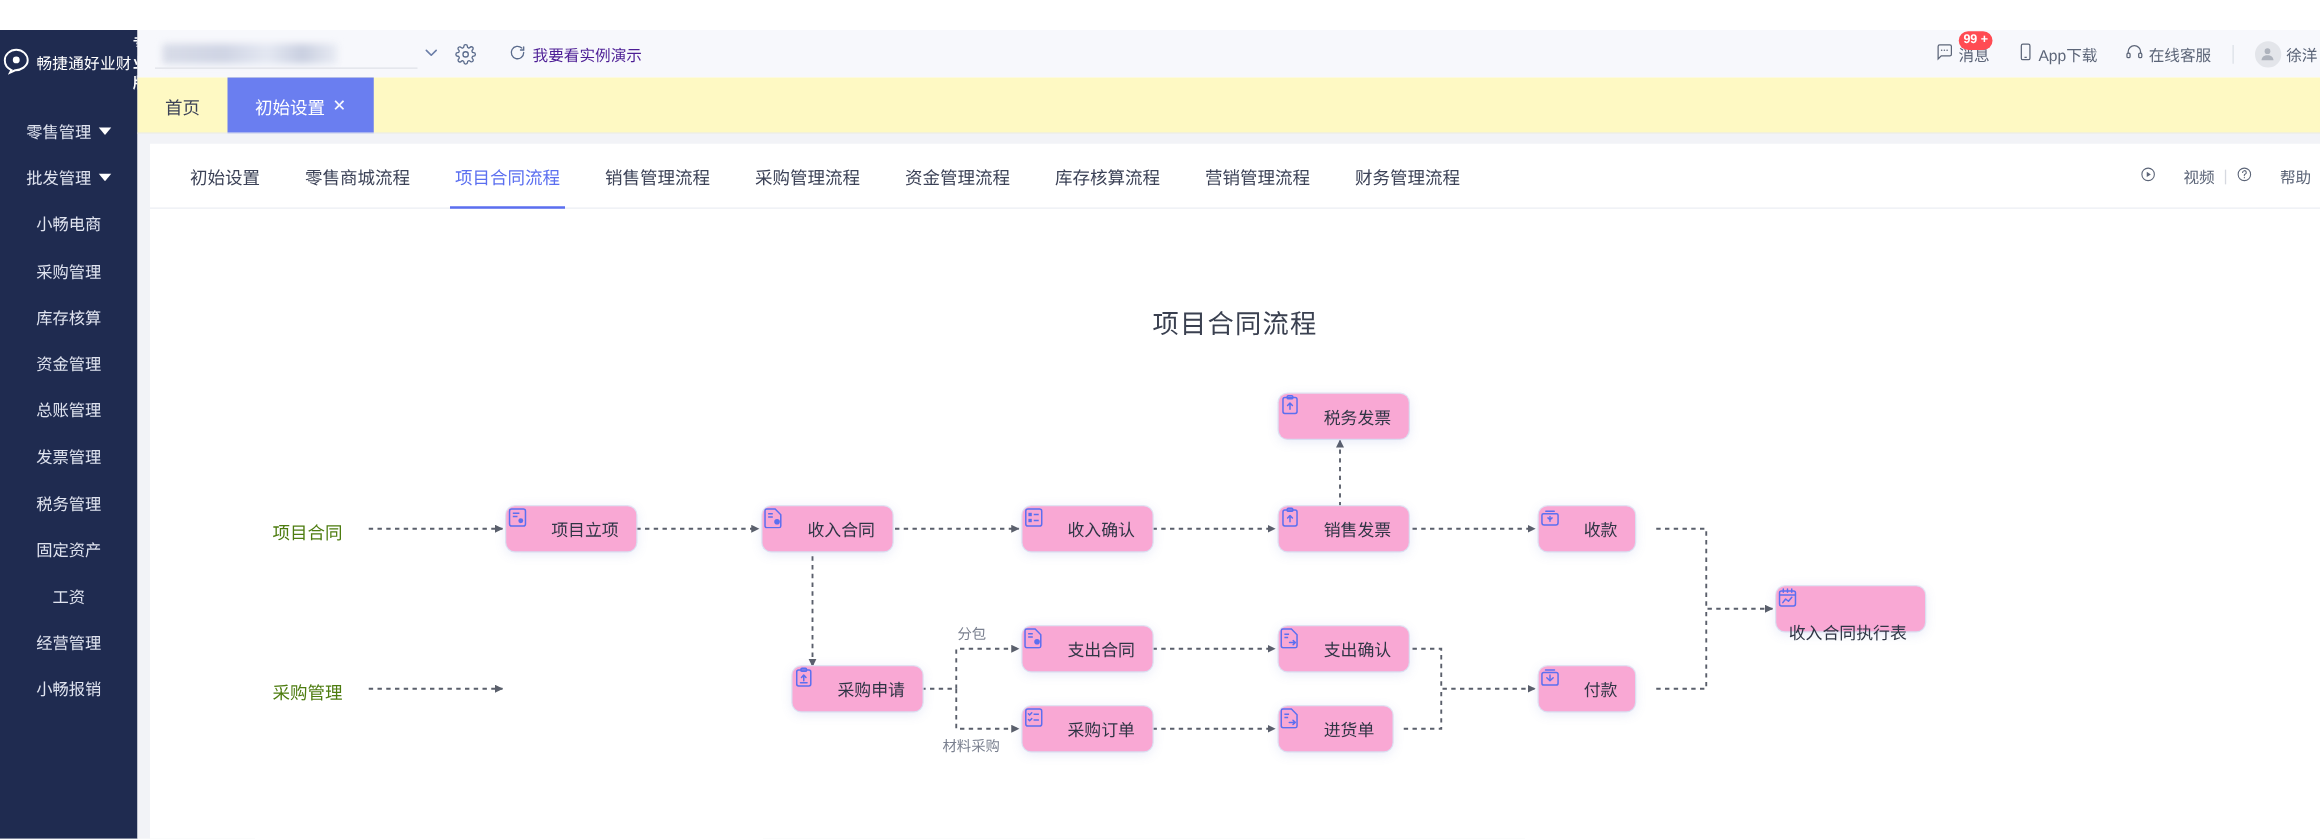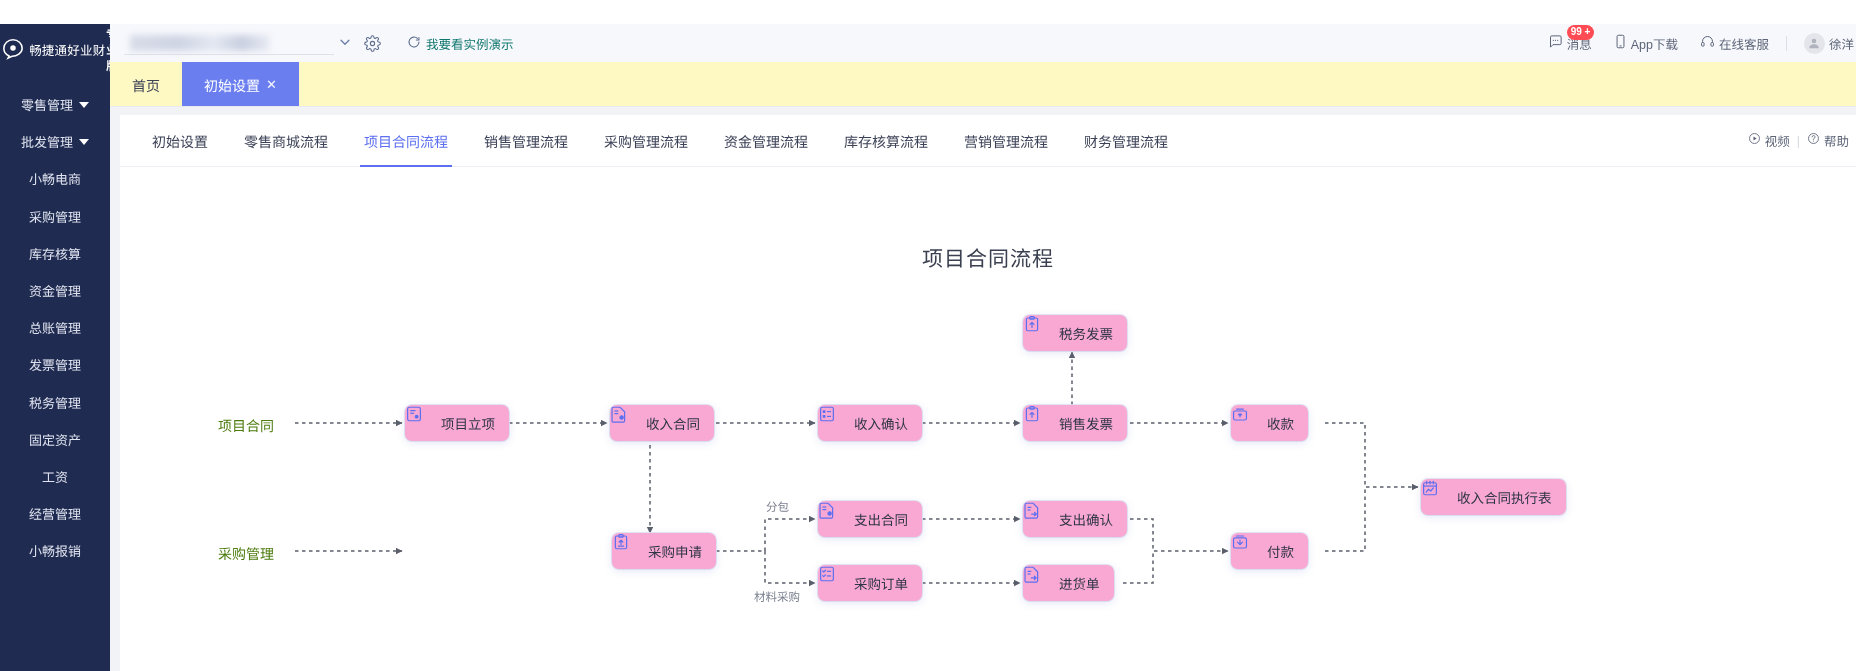--- a/index.html
+++ b/index.html
@@ -60,21 +60,21 @@
     background:linear-gradient(90deg,#d8dce8 0%, #cfd4e4 35%, #e4e8f2 60%, #c9cfe0 80%, #e9ecf4 100%);
     filter: blur(3px); border-radius:2px;
   }
   .search-underline {
     position:absolute; left:0; bottom:0; width:210px; height:1px; background:#dfe1e8;
   }
   .chev-down { margin-left:4px; color:#6b7ea8; font-size:13px; cursor:pointer; }
   .gear-btn { margin-left:12px; color:#5a6b8c; cursor:pointer; display:flex; }
   .demo-link {
     margin-left:26px; display:flex; align-items:center; gap:5px;
-    color:#0f766e; font-size:12.5px; cursor:pointer;
+    color:#4c1d95; font-size:12.5px; cursor:pointer;
   }
   .topbar-right {
     margin-left:auto; display:flex; align-items:center; gap:0; padding-right:2px;
   }
   .tr-item {
     display:flex; align-items:center; gap:4px; color:#5c6578; font-size:12.5px;
     cursor:pointer; position:relative; padding:0 11px;
   }
   .badge {
     position:absolute; top:-9px; left:30px;
@@ -122,21 +122,21 @@
   }
   .stab.active { color:#5b6ff0; }
   .stab.active::after {
     content:""; position:absolute; left:14px; right:14px; bottom:0; height:2px;
     background:#5b6ff0;
   }
   .subnav-right {
     margin-left:auto; display:flex; align-items:center; gap:0; padding-right:0px;
     font-size:12.5px; color:#5c6578;
   }
-  .sr-item { display:flex; align-items:center; gap:4px; cursor:pointer; padding:0 7px;font-family:Liberation Mono, monospace; }
+  .sr-item { display:flex; align-items:center; gap:22px; cursor:pointer; padding:0 7px; }
   .sr-sep { color:#d6d9e0; }
 
   
   .diagram { position:relative; width:100%; height:520px; }
   .dg-title {
     position:absolute; left:0; right:0; top:75px; text-align:center;
     font-size:21px; color:#3a4050; letter-spacing:1px;
   }
   .canvas { position:absolute; left:0; top:0; width:1746px; height:520px; }
   .canvas svg { position:absolute; left:0; top:0; }
@@ -480,35 +480,35 @@
             <span class="ico">
               <svg width="18" height="18" viewBox="0 0 24 24" fill="none" stroke="#5b6ff0" stroke-width="1.6">
                 <path d="M5 8h14a1.6 1.6 0 0 1 1.6 1.6v8A2.4 2.4 0 0 1 18.2 20H5.8A2.4 2.4 0 0 1 3.4 17.6v-8A1.6 1.6 0 0 1 5 8z"></path>
                 <path d="M7.5 5.4h9" stroke-linecap="round"></path>
                 <path d="M12 11 L12 16 M9.8 12.4 L12 14.3 L14.2 12.4" stroke-linecap="round" stroke-linejoin="round"></path>
               </svg>
             </span>
             <span>收款</span>
           </div>
 
-          <div class="node" style="left:1301px; top:312px;">
+          <div class="node" style="left:1301px; top:302px;flex-direction:column;">
             <span class="ico">
               <svg width="18" height="18" viewBox="0 0 24 24" fill="none" stroke="#5b6ff0" stroke-width="1.6">
                 <rect x="3.5" y="5" width="17" height="16" rx="2"></rect>
                 <line x1="3.5" y1="9.4" x2="20.5" y2="9.4"></line>
                 <line x1="7.5" y1="3" x2="7.5" y2="6.4" stroke-linecap="round"></line>
                 <line x1="12" y1="3" x2="12" y2="6.4" stroke-linecap="round"></line>
                 <line x1="16.5" y1="3" x2="16.5" y2="6.4" stroke-linecap="round"></line>
                 <path d="M7 17.5 L10 13.6 L13 16 L16.6 11.8" stroke-linecap="round" stroke-linejoin="round"></path>
               </svg>
             </span>
             <span>收入合同执行表</span>
           </div>
 
-          <div class="node" style="left:492px; top:366px;">
+          <div class="node" style="left:514px; top:366px;">
             <span class="ico">
               <svg width="18" height="18" viewBox="0 0 24 24" fill="none" stroke="#5b6ff0" stroke-width="1.6">
                 <rect x="4.5" y="4" width="15" height="17" rx="2"></rect>
                 <rect x="9" y="2" width="6" height="3.4" rx="1.2"></rect>
                 <path d="M12 9.6 L12 15.4 M9.6 12 L12 9.4 L14.4 12" stroke-linecap="round" stroke-linejoin="round"></path>
                 <line x1="8.5" y1="17.6" x2="15.5" y2="17.6" stroke-linecap="round"></line>
               </svg>
             </span>
             <span>采购申请</span>
           </div>

